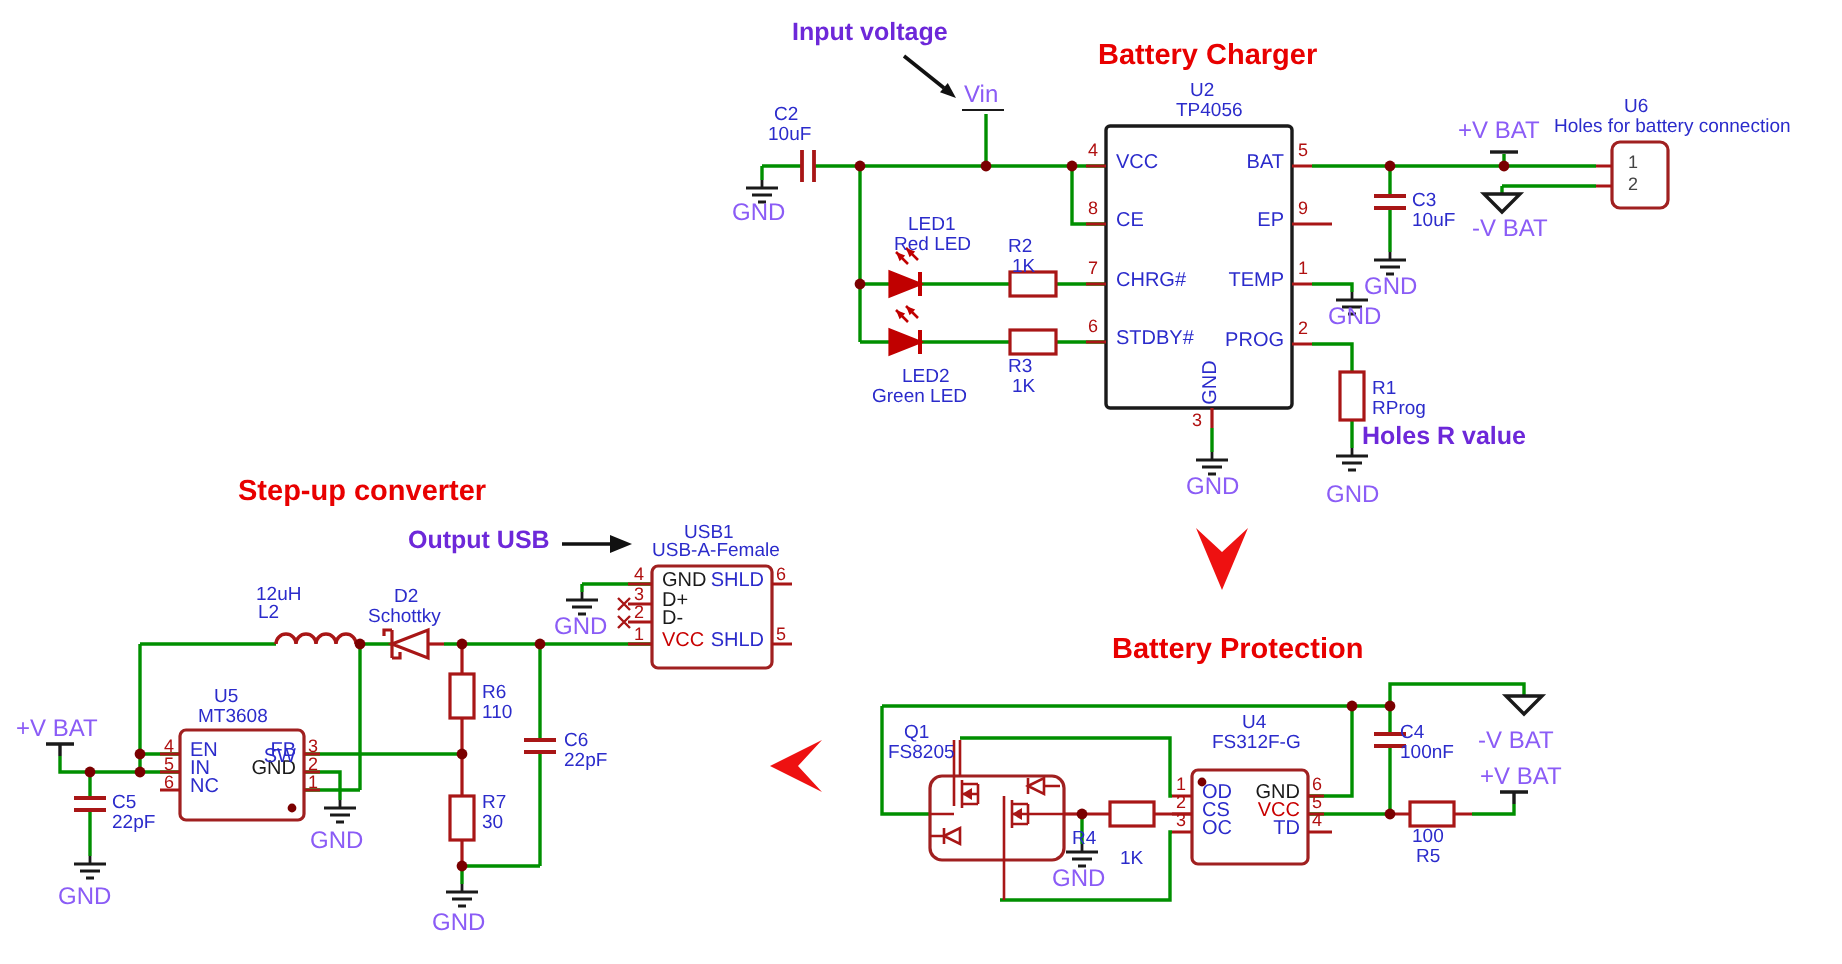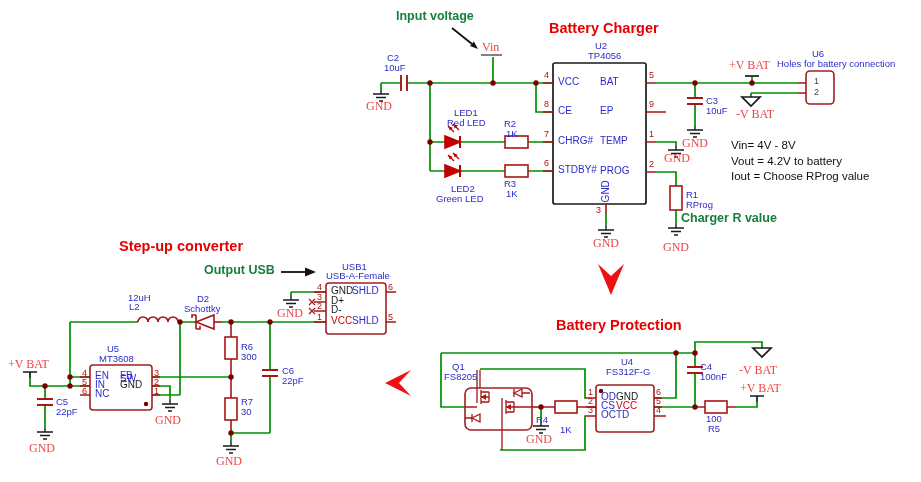--- a/index.html
+++ b/index.html
@@ -1,30 +1,30 @@
 <!DOCTYPE html>
 <html><head>
 <meta charset="utf-8">
 <style>
   html,body{margin:0;padding:0;background:#fff;}
   #stage{position:relative;width:921px;height:482px;background:#fff;overflow:hidden;
          font-family:"Liberation Sans",sans-serif;}
   #stage svg{position:absolute;left:0;top:0;}
   .lb{position:absolute;white-space:nowrap;line-height:1.05;}
   .ttl{font-size:14.5px;font-weight:bold;color:#e80000;}
-  .org{font-size:12.5px;font-weight:bold;color:#15803d;}
+  .org{font-size:12.5px;font-weight:bold;color:#6d28d9;}
   .nt{font-size:11.5px;color:#111;line-height:15.5px;}
   .val{font-size:9.5px;color:#2b2bcb;}
   .num{font-size:9px;color:#b01010;}
   .pn{font-size:10px;color:#2b2bcb;}
   .pnk{color:#1a1a1a;}
   .pnr{color:#c80000;}
   .gray{color:#444;}
-  .ser{font-family:Liberation Serif, serif;font-size:12px;color:#ef4444;}
-  .rt{text-align:left;}
+  .ser{font-family:Liberation Sans, sans-serif;font-size:12px;color:#8b5cf6;}
+  .rt{text-align:right;}
 </style>
 </head>
 <body>
 
 <div id="stage">
 
 <svg width="921" height="482" viewBox="0 0 921 482">
   <defs>
     <g id="g-gnd" stroke="#1a1a1a" stroke-width="1.4" fill="none">
       <path d="M0,0 V4 M-8,4 H8 M-5,7.5 H5 M-2,11 H2"></path>
@@ -230,27 +230,22 @@
     <polygon points="316,272 305,267.5 305,276.5" stroke="none"></polygon>
   </g>
 </svg>
 
 <div class="lb ttl" style="left:549px;top:21px">Battery Charger</div>
 <div class="lb ttl" style="left:119px;top:239px">Step-up converter</div>
 <div class="lb ttl" style="left:556px;top:318px">Battery Protection</div>
 
 <div class="lb org" style="left:396px;top:10px">Input voltage</div>
 <div class="lb org" style="left:204px;top:264px">Output USB</div>
-<div class="lb org" style="left:681px;top:212px">Charger R value</div>
-
-<div class="lb nt" style="left:731px;top:138px">
-  <div>Vin= 4V - 8V</div>
-  <div>Vout = 4.2V to battery</div>
-  <div>Iout = Choose RProg value</div>
-</div>
+<div class="lb org" style="left:681px;top:212px">Holes R value</div>
+
 
 <div class="lb ser" style="left:482px;top:41px">Vin</div>
 <div class="lb ser" style="left:366px;top:100px">GND</div>
 <div class="lb ser" style="left:682px;top:137px">GND</div>
 <div class="lb ser" style="left:664px;top:152px">GND</div>
 <div class="lb ser" style="left:663px;top:241px">GND</div>
 <div class="lb ser" style="left:593px;top:237px">GND</div>
 <div class="lb ser" style="left:29px;top:442px">GND</div>
 <div class="lb ser" style="left:155px;top:414px">GND</div>
 <div class="lb ser" style="left:216px;top:455px">GND</div>
@@ -276,21 +271,21 @@
 <div class="lb val" style="left:686px;top:200px">RProg</div>
 <div class="lb val" style="left:504px;top:119px">R2</div>
 <div class="lb val" style="left:506px;top:129px">1K</div>
 <div class="lb val" style="left:504px;top:179px">R3</div>
 <div class="lb val" style="left:506px;top:189px">1K</div>
 <div class="lb val" style="left:536px;top:415px">R4</div>
 <div class="lb val" style="left:560px;top:425px">1K</div>
 <div class="lb val" style="left:706px;top:414px">100</div>
 <div class="lb val" style="left:708px;top:424px">R5</div>
 <div class="lb val" style="left:241px;top:342px">R6</div>
-<div class="lb val" style="left:241px;top:352px">300</div>
+<div class="lb val" style="left:241px;top:352px">110</div>
 <div class="lb val" style="left:241px;top:397px">R7</div>
 <div class="lb val" style="left:241px;top:407px">30</div>
 <div class="lb val" style="left:128px;top:293px">12uH</div>
 <div class="lb val" style="left:129px;top:302px">L2</div>
 <div class="lb val" style="left:197px;top:294px">D2</div>
 <div class="lb val" style="left:184px;top:304px">Schottky</div>
 <div class="lb val" style="left:454px;top:108px">LED1</div>
 <div class="lb val" style="left:447px;top:118px">Red LED</div>
 <div class="lb val" style="left:451px;top:184px">LED2</div>
 <div class="lb val" style="left:436px;top:194px">Green LED</div>

